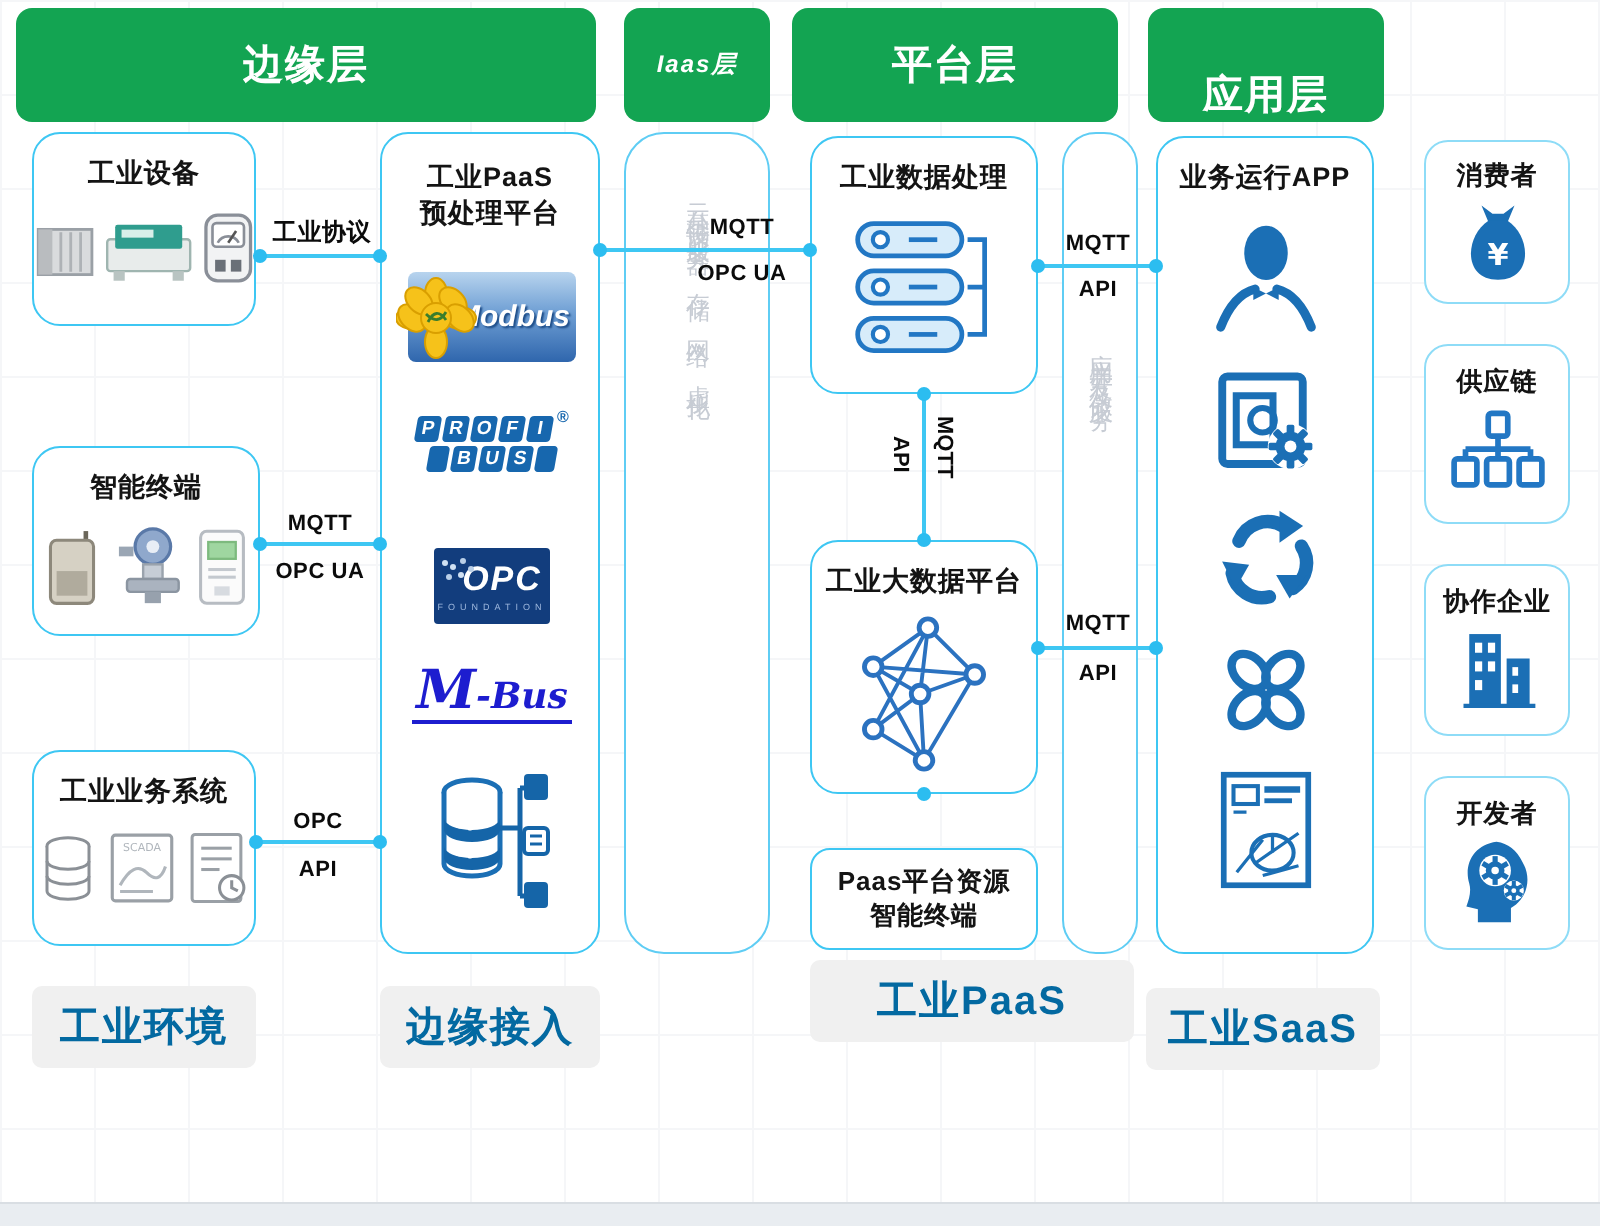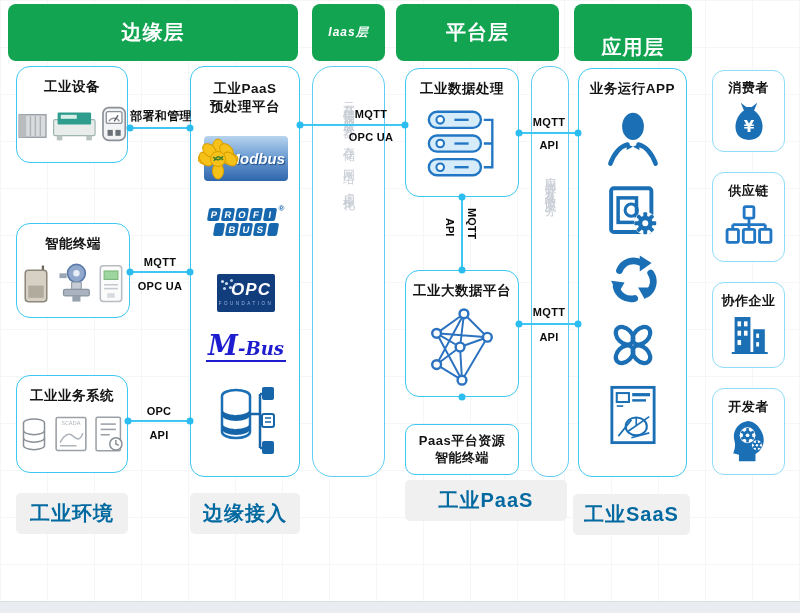--- a/index.html
+++ b/index.html
@@ -480,21 +480,21 @@
           <circle r="4" fill="#1b6fb5"></circle>
           <circle r="1.7" fill="#fff"></circle>
         </g>
       </svg>
     </div>
   </div>
 
   <div class="hline" style="left:130px;top:127px;width:60px;"></div>
   <div class="dot" style="left:130px;top:128px;"></div>
   <div class="dot" style="left:190px;top:128px;"></div>
-  <div class="clabel" style="left:161px;top:108px;font-size:12px;">部署和管理</div>
+  <div class="clabel" style="left:161px;top:108px;font-size:12px;">工业协议</div>
 
   <div class="hline" style="left:130px;top:271px;width:60px;"></div>
   <div class="dot" style="left:130px;top:272px;"></div>
   <div class="dot" style="left:190px;top:272px;"></div>
   <div class="clabel" style="left:160px;top:256px;">MQTT</div>
   <div class="clabel" style="left:160px;top:280px;">OPC UA</div>
 
   <div class="hline" style="left:128px;top:420px;width:62px;"></div>
   <div class="dot" style="left:128px;top:421px;"></div>
   <div class="dot" style="left:190px;top:421px;"></div>

